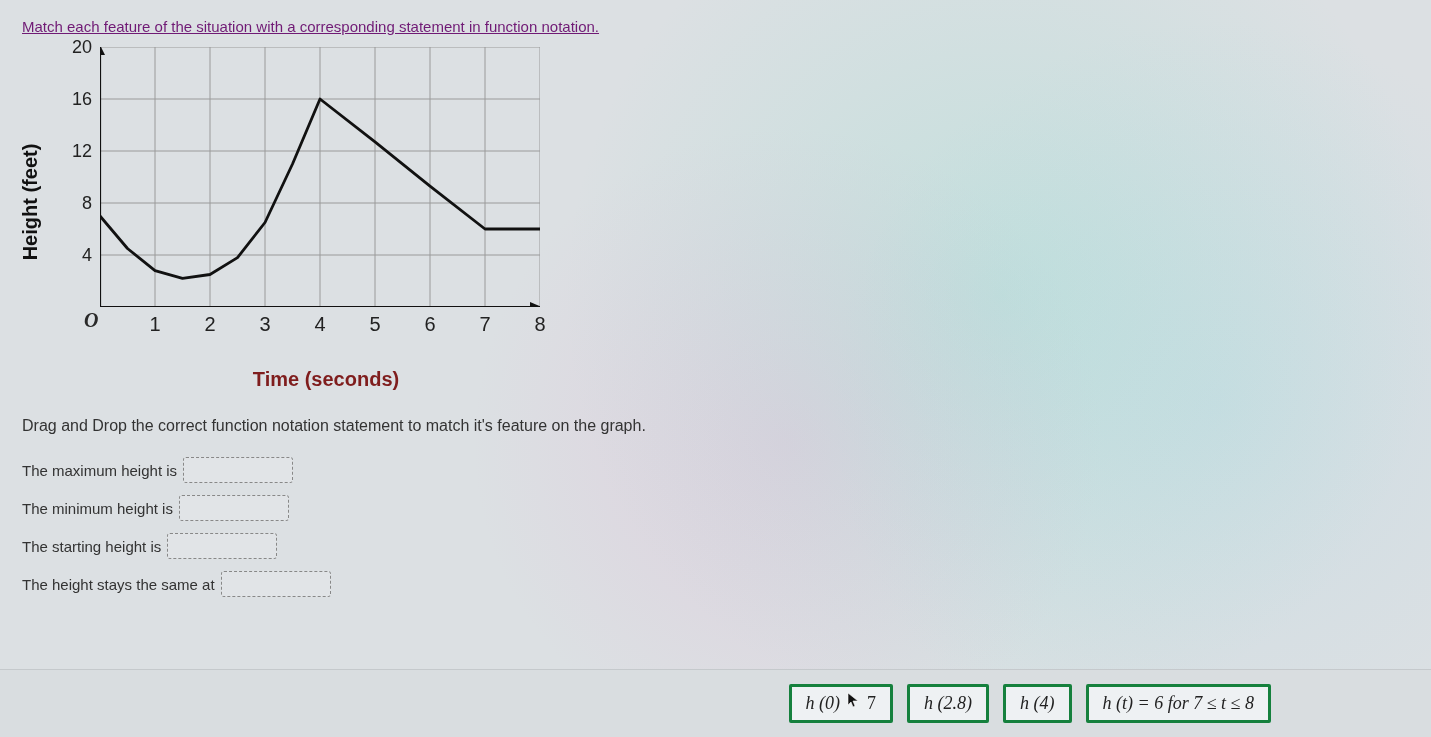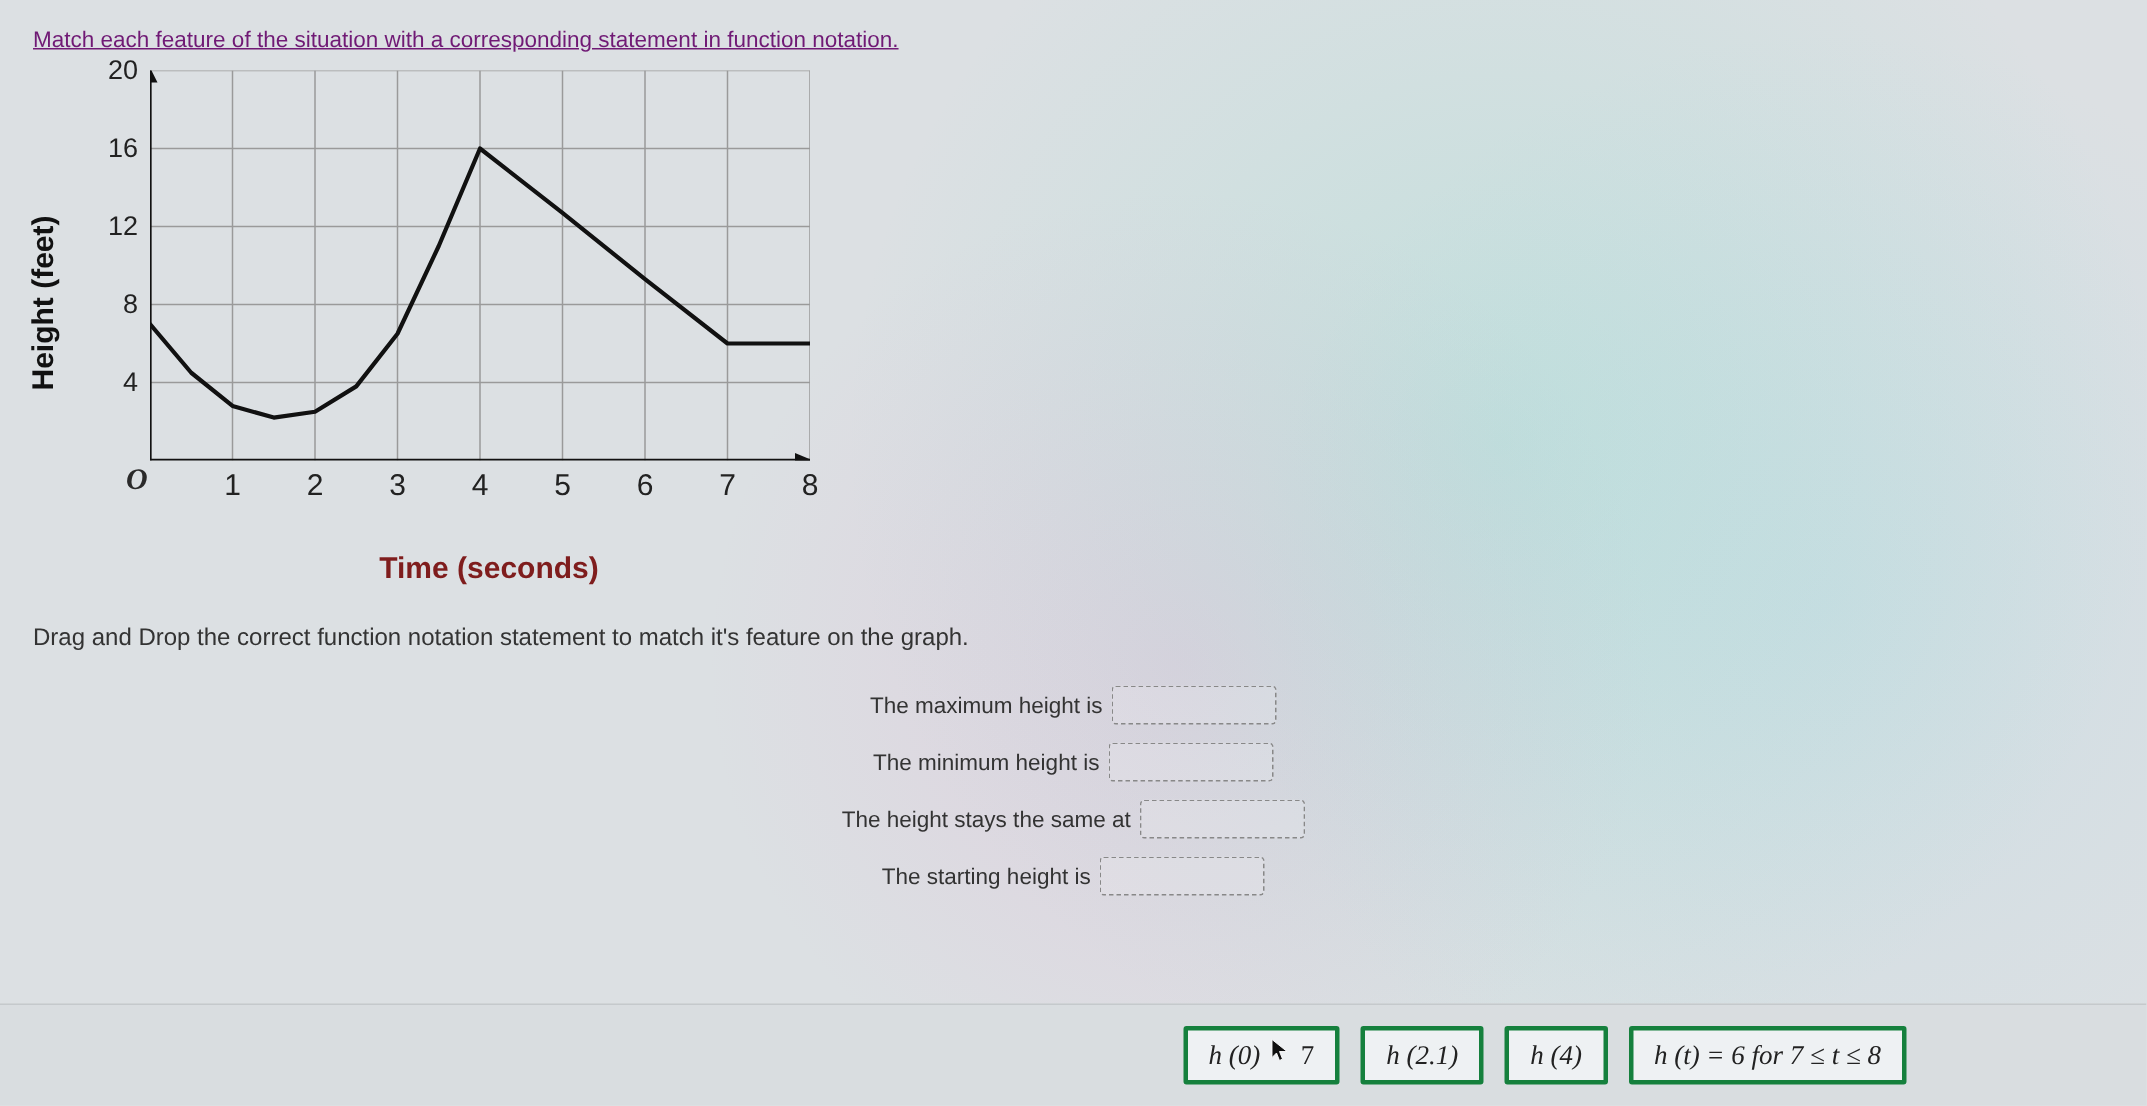--- a/index.html
+++ b/index.html
@@ -87,21 +87,20 @@
     margin-top: 60px;
     margin-bottom: 22px;
   }
   .match-row {
     display: flex;
     align-items: center;
     gap: 6px;
     font-size: 15px;
     color: #333;
     margin-bottom: 12px;
-    justify-content: center;
   }
   .dropzone {
     display: inline-block;
     min-width: 110px;
     height: 26px;
     border: 1.5px dashed #888;
     border-radius: 3px;
     background: rgba(255,255,255,0.15);
   }
   .answer-bar {
@@ -173,41 +172,41 @@
 
   <div class="match-row">
     <span>The maximum height is</span>
     <span class="dropzone"></span>
   </div>
   <div class="match-row">
     <span>The minimum height is</span>
     <span class="dropzone"></span>
   </div>
   <div class="match-row">
+    <span>The starting height is</span>
+    <span class="dropzone"></span>
+  </div>
+  <div class="match-row">
     <span>The height stays the same at</span>
-    <span class="dropzone"></span>
-  </div>
-  <div class="match-row">
-    <span>The starting height is</span>
     <span class="dropzone"></span>
   </div>
 </div>
 
 <div class="answer-bar">
   <div class="chip">
     <span class="it">h (0)</span>
     <span class="cursor">
       <svg width="14" height="16" viewBox="0 0 14 16">
           <path d="M1 1 L1 13 L4 10 L6 15 L8 14 L6 9 L11 9 Z" fill="#111" stroke="#fff" stroke-width="0.6"></path>
         </svg>
     </span>
     <span>7</span>
   </div>
   <div class="chip">
-    <span class="it">h (2.1)</span>
+    <span class="it">h (2.8)</span>
   </div>
   <div class="chip">
     <span class="it">h (4)</span>
   </div>
   <div class="chip">
     <span class="it">h (t) = 6 for 7 ≤ t ≤ 8</span>
   </div>
 </div>
 
 </body></html>

